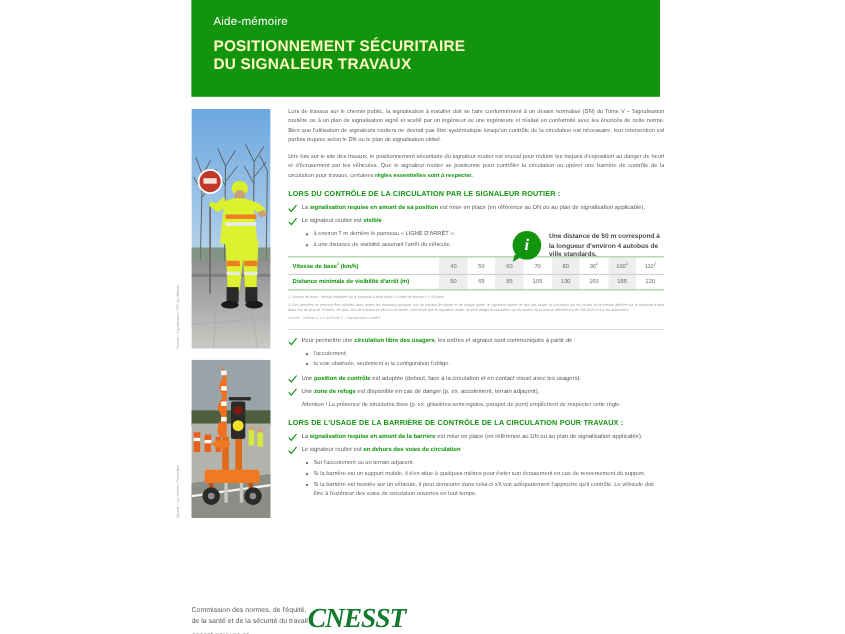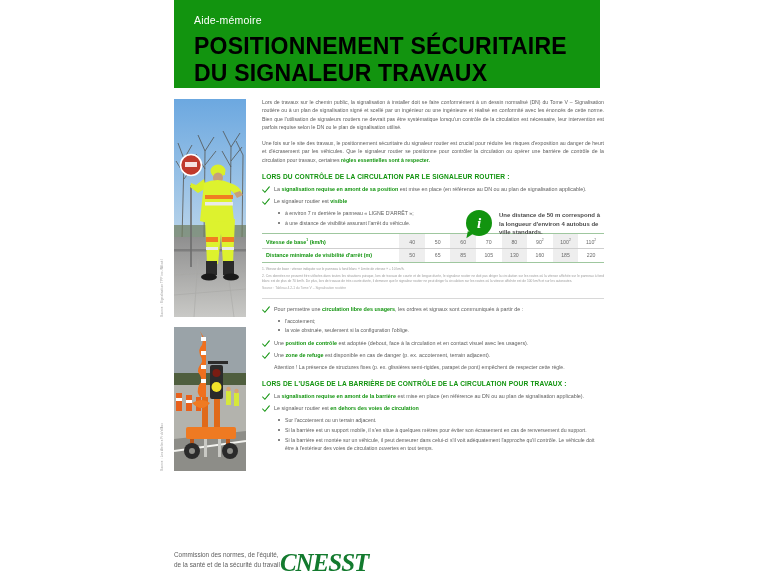--- a/index.html
+++ b/index.html
@@ -32,22 +32,22 @@
     box-sizing: border-box;
     padding: 14px 0 0 20px;
   }
   .banner-kicker {
     color: #ffffff;
     font-size: 10.5px;
     letter-spacing: .2px;
     margin: 0 0 7px 0;
   }
   .banner-title {
-    color: #000000;
-    font-size: 23px;
+    color: #fef9c3;
+    font-size: 14px;
     font-weight: bold;
     line-height: 1.18;
     letter-spacing: .2px;
     margin: 0;
   }
 
   
   .photo-col {
     position: absolute;
     left: 174px;

